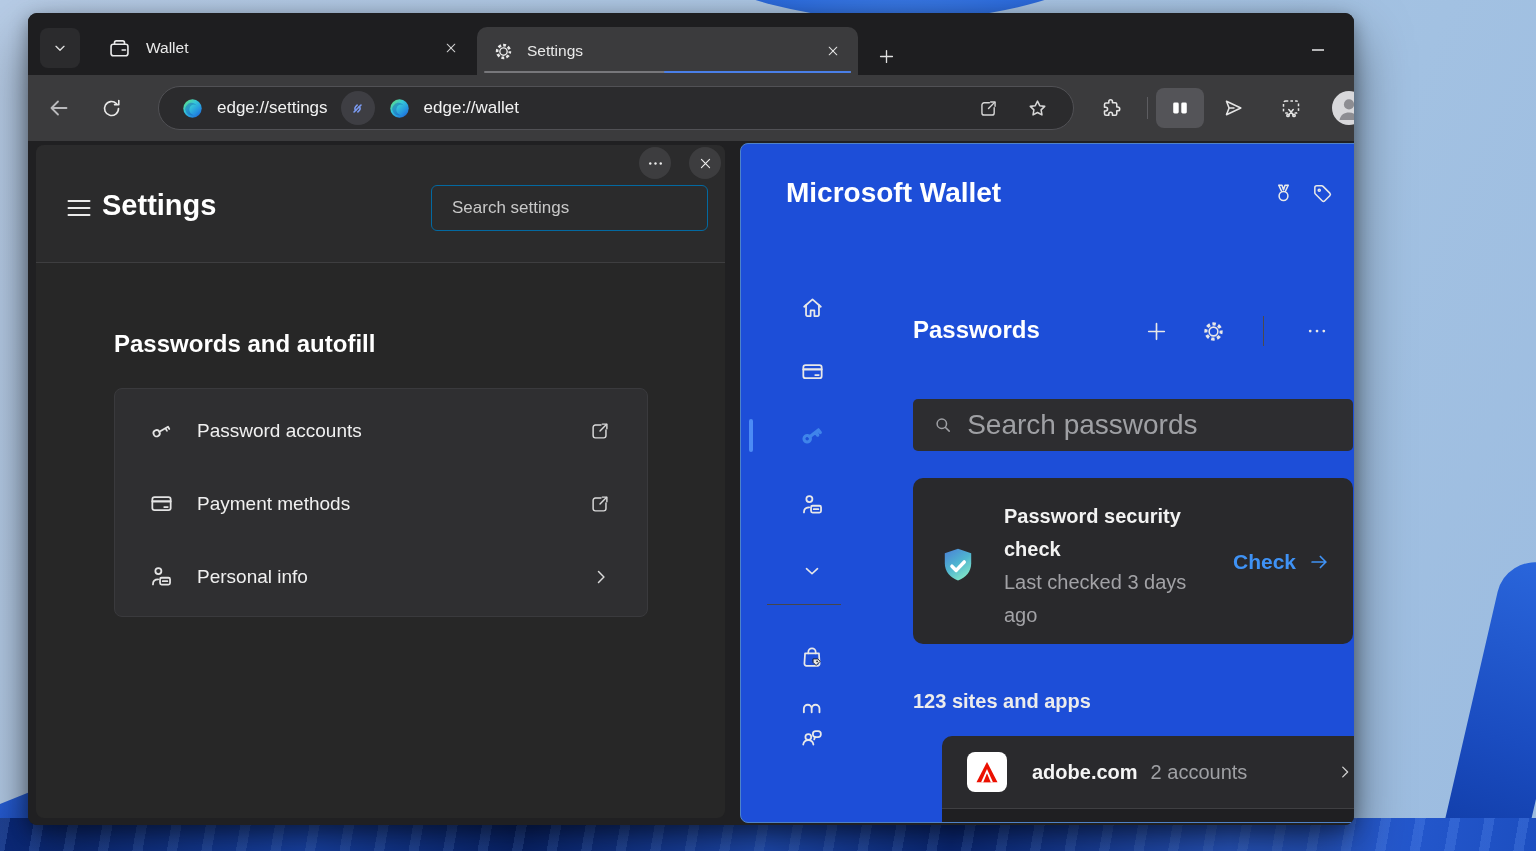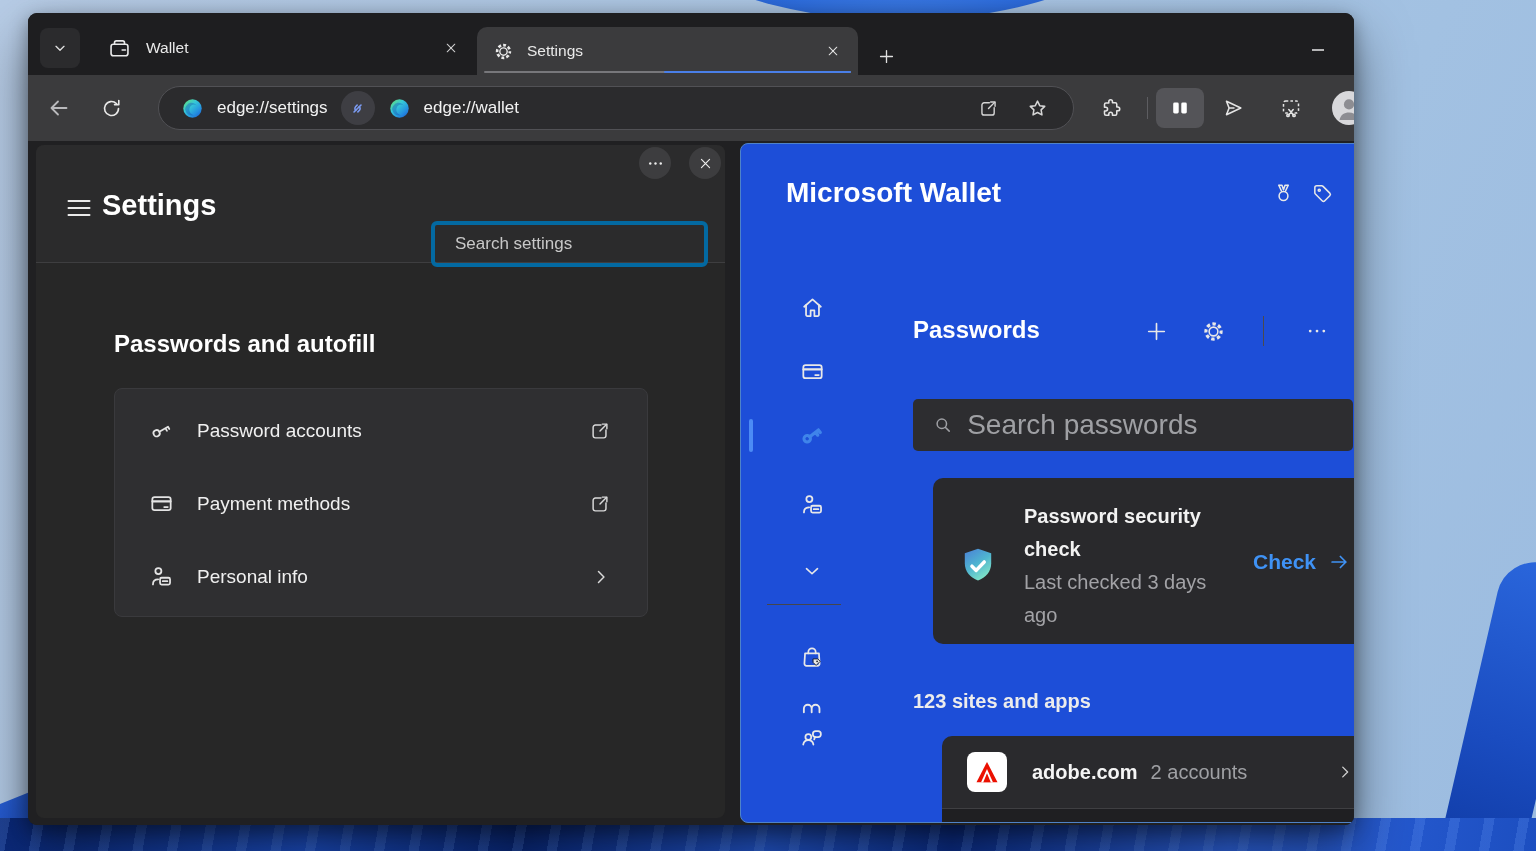--- a/index.html
+++ b/index.html
@@ -51,22 +51,22 @@
   .content { position:absolute; left:0; top:128px; right:0; bottom:0; background:#202022; }
 
   
   .settings-pane { position:absolute; left:8px; top:4px; width:689px; height:673px; border-radius:8px; background:#272727; overflow:hidden; }
   .sp-header { position:absolute; left:0; top:0; right:0; height:118px; background:#2b2b2c; border-bottom:1px solid #3e3e40; }
   .pane-ctrl { position:absolute; top:2px; width:32px; height:32px; border-radius:50%; background:#3d3d3f;
     display:flex; align-items:center; justify-content:center; }
   .pane-ctrl.dots { left:603px; } .pane-ctrl.x { left:653px; }
   .hamburger { position:absolute; left:31px; top:52px; }
   .sp-title { position:absolute; left:66px; top:44px; font-size:29px; font-weight:bold; color:#fff; }
-  .sp-search { position:absolute; left:395px; top:40px; width:277px; height:46px; border-radius:6px; border:4px solid #0369a1;
-    background:transparent; color:#c8c8c8; font-size:17px; padding-left:20px; font-family:inherit; outline:none;margin-top:36px; }
+  .sp-search { position:absolute; left:395px; top:40px; width:277px; height:46px; border-radius:6px; border:1px solid #0369a1;
+    background:transparent; color:#c8c8c8; font-size:17px; padding-left:20px; font-family:inherit; outline:none; }
   .sp-search::placeholder { color:#c8c8c8; }
   .sp-heading { position:absolute; left:78px; top:185px; font-size:24px; font-weight:bold; color:#fff; }
   .sp-card { position:absolute; left:78px; top:243px; width:534px; height:229px; background:#2f2f31; border-radius:8px; border:1px solid #3a3a3d; }
   .sp-row { position:absolute; left:0; right:0; height:73px; display:flex; align-items:center; padding:0 36px 0 34px; }
   .sp-row .row-label { margin-left:23px; font-size:19px; color:#f0f0f0; }
   .sp-row .row-trailing { margin-left:auto; display:flex; }
 
   
   .wallet-pane { position:absolute; left:712px; top:2px; width:700px; height:680px; border-radius:8px; background:#1d4ed8;
     border:1px solid #4f83c8; overflow:hidden; }
@@ -76,21 +76,21 @@
   .wp-side-icon { position:absolute; left:56px; width:30px; height:30px; display:flex; align-items:center; justify-content:center; }
   .wp-indicator { position:absolute; left:8px; top:275px; width:4px; height:33px; border-radius:2px; background:#4c8bf5; }
   .wp-side-divider { position:absolute; left:26px; top:460px; width:74px; height:1px; background:#46464a; }
   .wmain { position:absolute; left:172px; top:0; width:440px; height:100%; }
   .wm-title { position:absolute; left:0; top:172px; font-size:24px; font-weight:bold; color:#fff; }
   .wm-hbtn { position:absolute; top:172px; width:30px; height:30px; display:flex; align-items:center; justify-content:center; }
   .wm-divider { position:absolute; top:172px; width:1px; height:30px; background:#4a4a4e; }
   .wm-search { position:absolute; left:0; top:255px; width:440px; height:52px; border-radius:5px; background:#2d2d30; display:flex; align-items:center; padding:0 14px 0 20px; }
   .wm-search input { background:transparent; border:none; outline:none; color:#9fa0a4; font-size:28px; margin-left:14px; width:100%; font-family:inherit; }
   .wm-search input::placeholder { color:#9fa0a4; }
-  .sec-card { position:absolute; left:0; top:334px; width:440px; height:166px; border-radius:10px; background:#29292c;margin-left:20px; }
+  .sec-card { position:absolute; left:0; top:334px; width:440px; height:166px; border-radius:10px; background:#29292c; }
   .sec-shield { position:absolute; left:23px; top:66px; }
   .sec-text { position:absolute; left:91px; top:22px; width:220px; line-height:33px; font-size:20px; }
   .sec-title { color:#f2f2f2; font-weight:600; }
   .sec-sub { color:#a2a2a6; }
   .sec-check { position:absolute; left:320px; top:72px; display:flex; align-items:center; color:#3f92f5; font-size:21px; font-weight:600; }
   .sites-heading { position:absolute; left:0; top:546px; font-size:20px; font-weight:600; color:#ececec; }
   .site-card { position:absolute; left:0; top:592px; width:440px; height:88px; border-radius:10px 10px 0 0; background:#2a2a2d; overflow:hidden;margin-left:29px; }
   .site-row { position:absolute; left:0; top:0; right:0; height:72px; display:flex; align-items:center; padding:0 28px 0 25px; }
   .site-logo { width:40px; height:40px; border-radius:8px; background:#fff; display:flex; align-items:center; justify-content:center; }
   .site-name { margin-left:25px; font-size:20px; font-weight:bold; color:#f5f5f5; }

